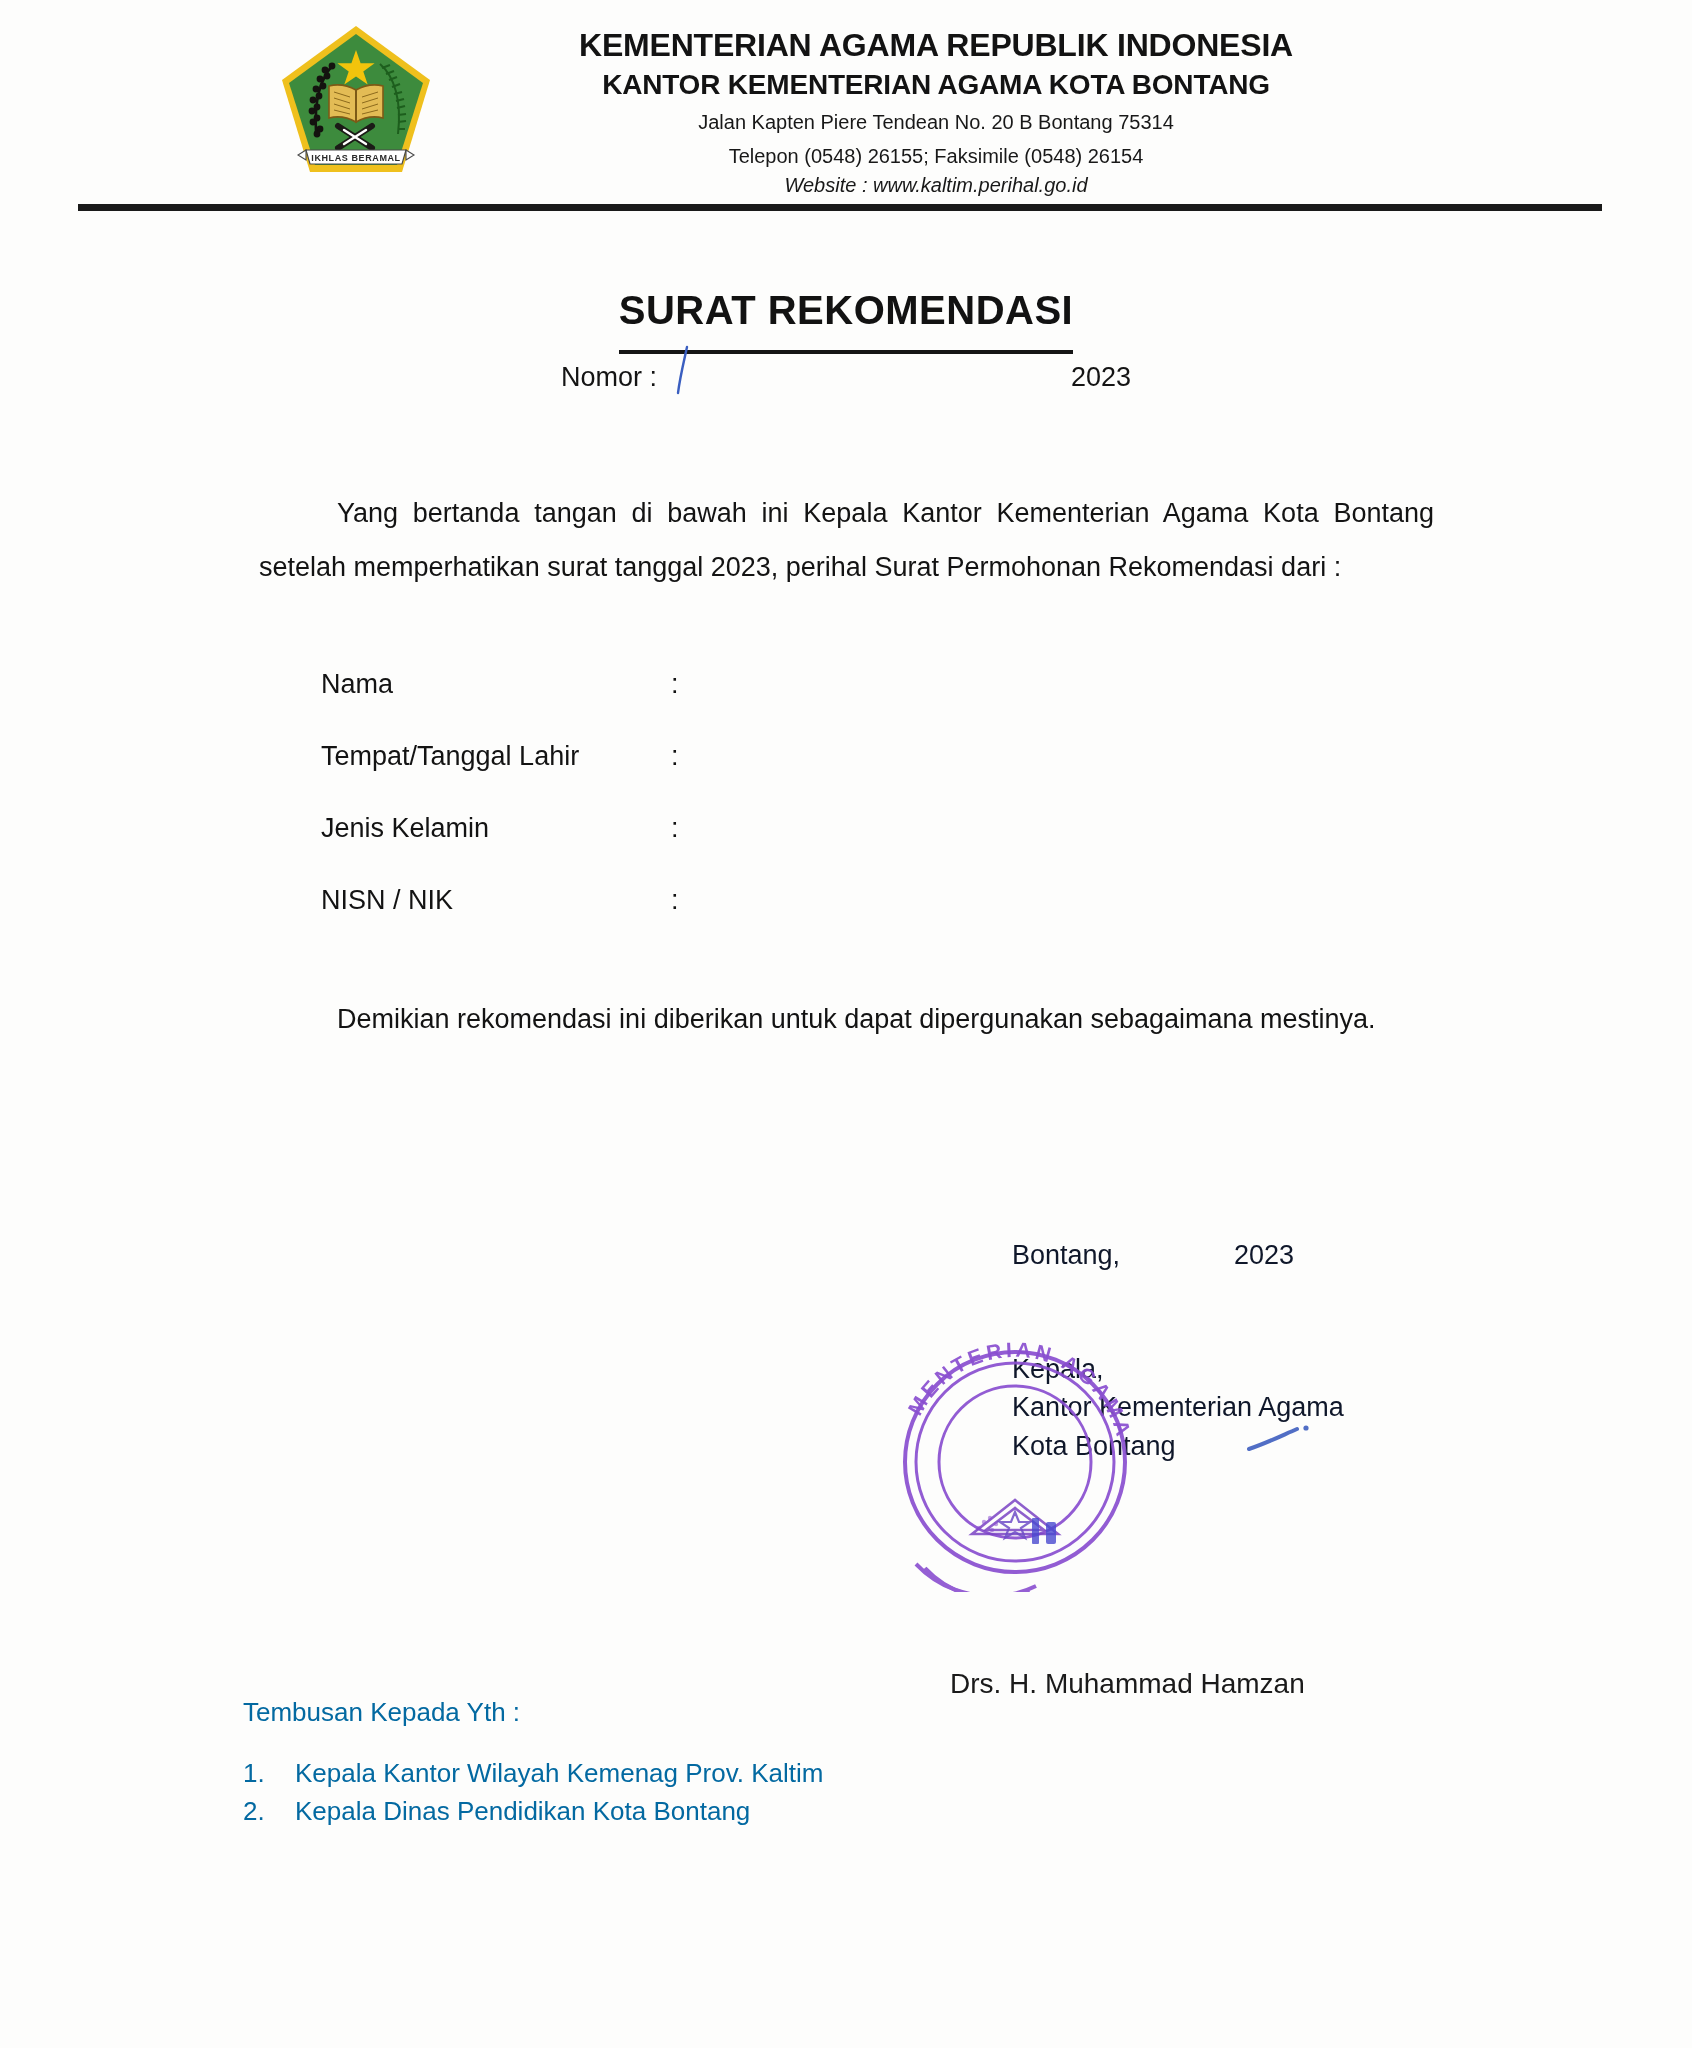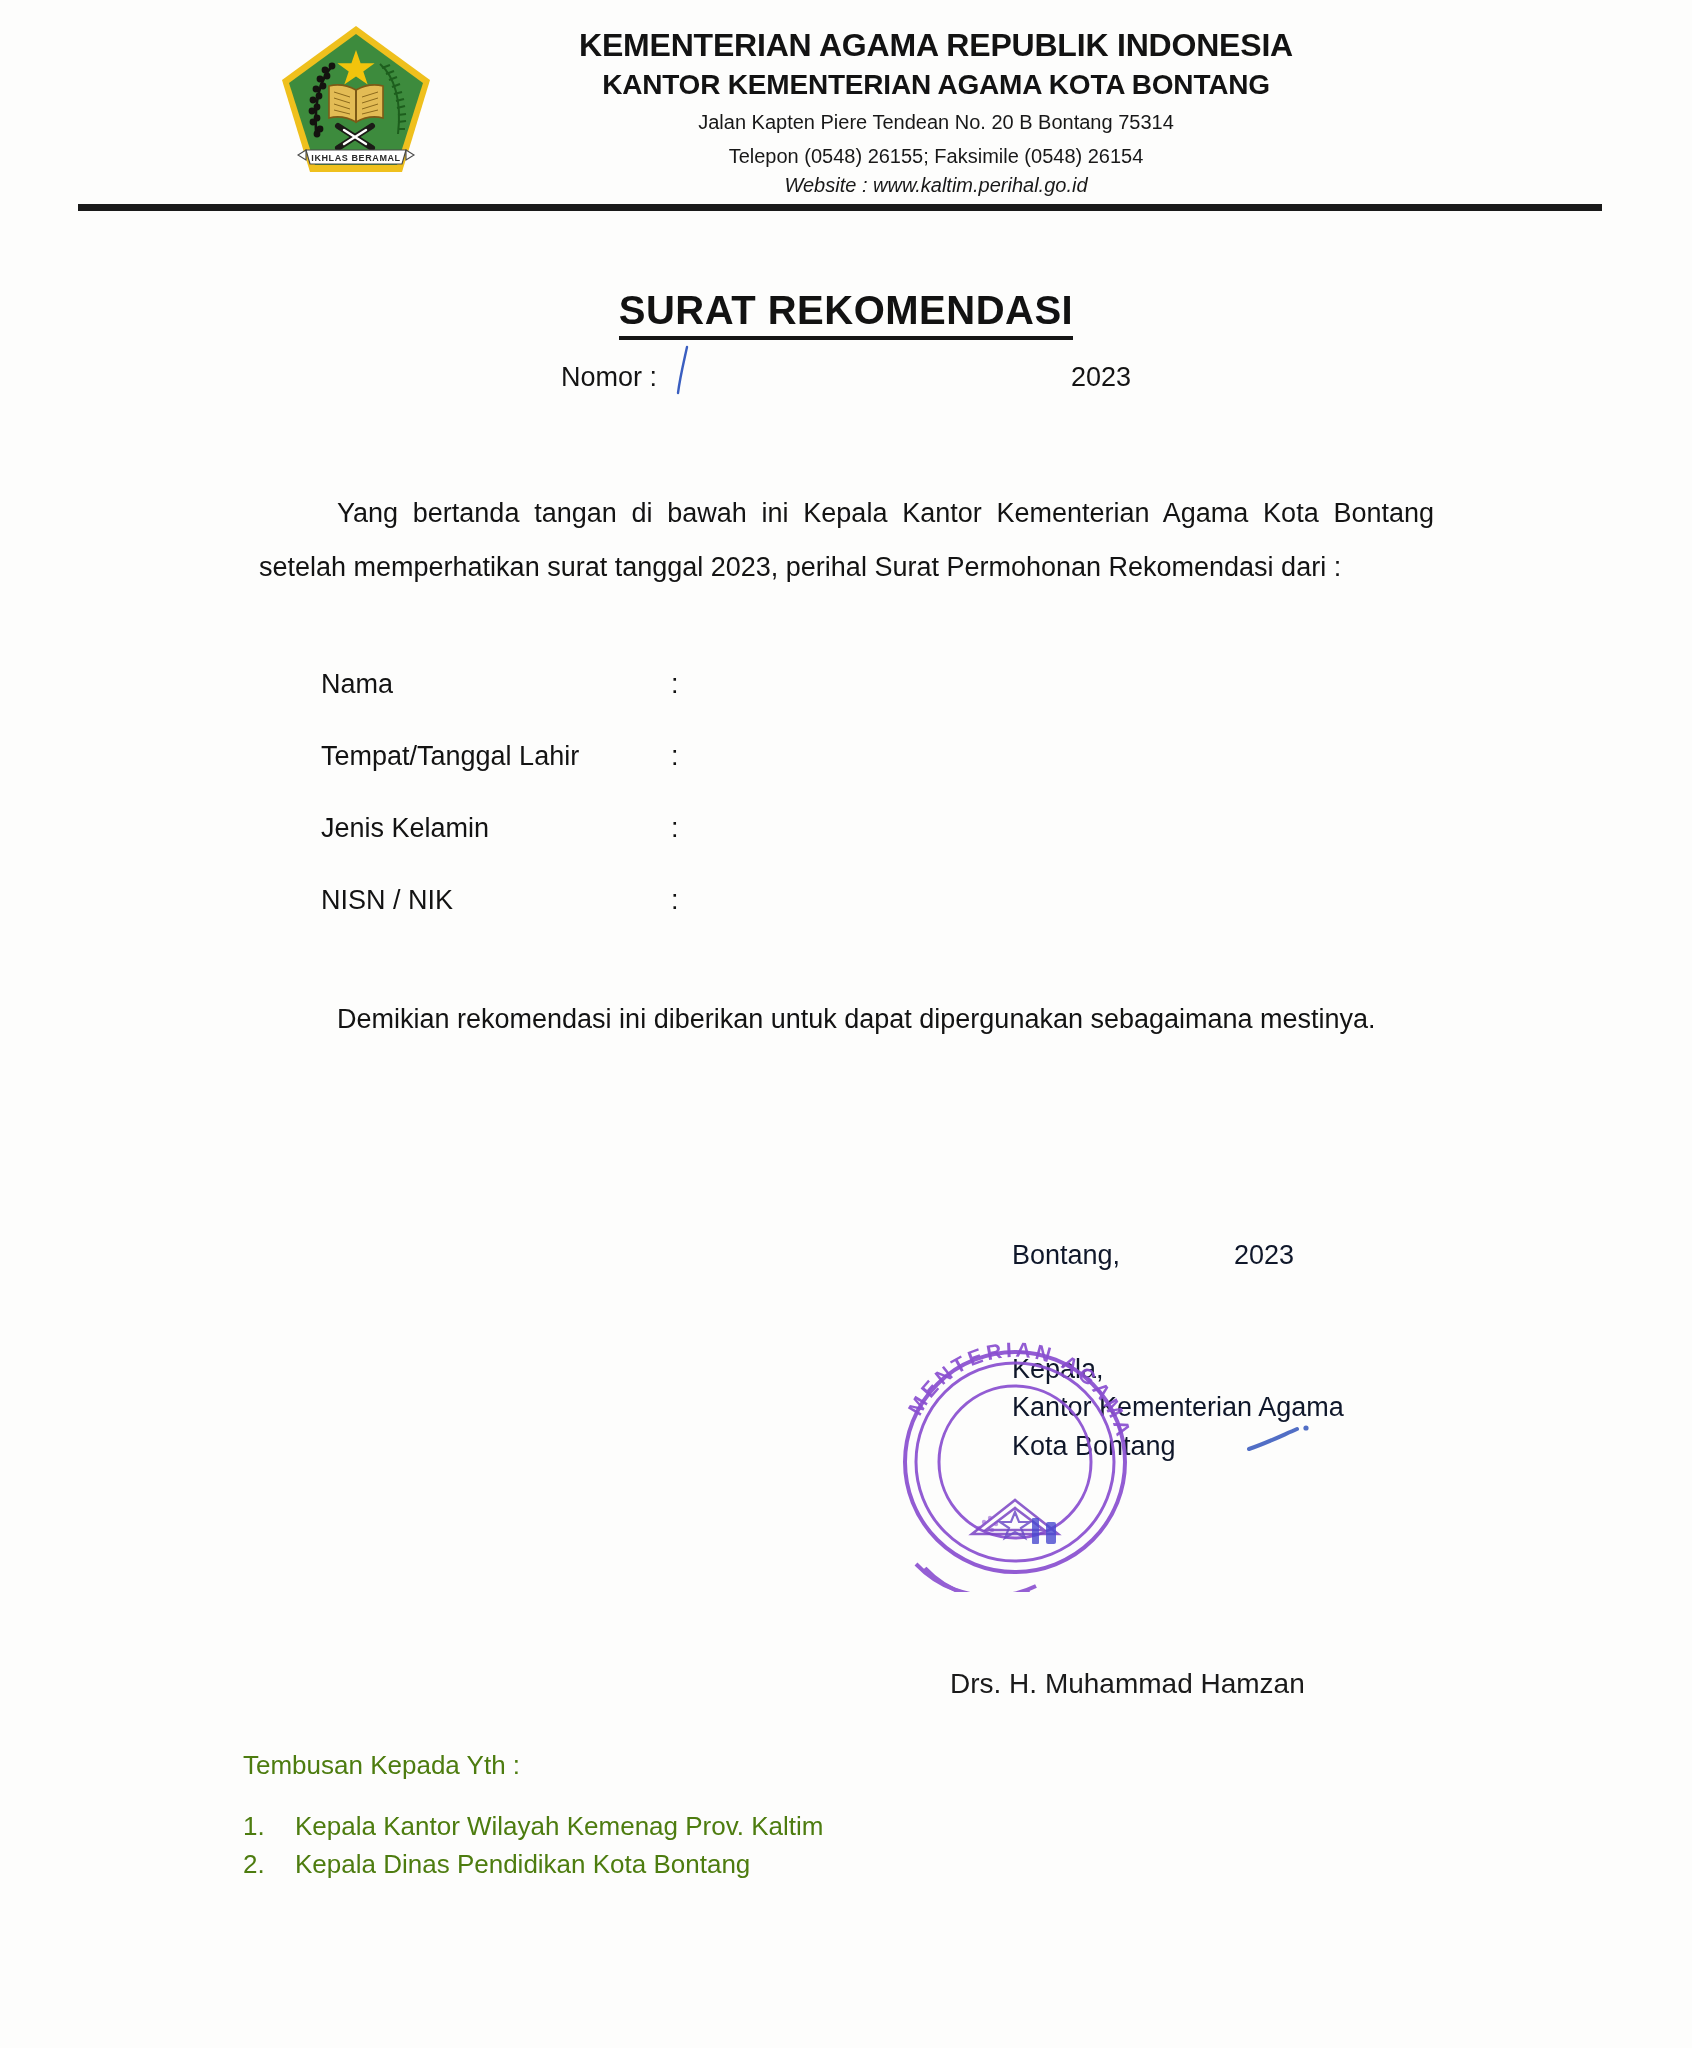--- a/index.html
+++ b/index.html
@@ -96,21 +96,21 @@
     top: 288px;
     width: 1692px;
     text-align: center;
   }
   .doc-title {
     display: inline-block;
     font-size: 40px;
     font-weight: bold;
     letter-spacing: 0.5px;
     border-bottom: 4px solid #151515;
-    padding-bottom: 3px;
+    padding-bottom: 17px;
     color: #121212;
   }
   .nomor-row {
     position: absolute;
     left: 0;
     top: 348px;
     width: 1692px;
     text-align: center;
   }
   .nomor-inner {
@@ -239,24 +239,24 @@
     top: 1423px;
     width: 70px;
     height: 30px;
     pointer-events: none;
   }
 
   
   .tembusan {
     position: absolute;
     left: 243px;
-    top: 1750px;
+    top: 1697px;
     width: 900px;
     font-size: 26px;
-    color: #4d7c0f;
+    color: #0369a1;
   }
   .tembusan-title { margin-bottom: 26px; }
   .tembusan-item {
     display: flex;
     line-height: 1.48;
   }
   .tembusan-num {
     width: 52px;
     flex: 0 0 52px;
   }

